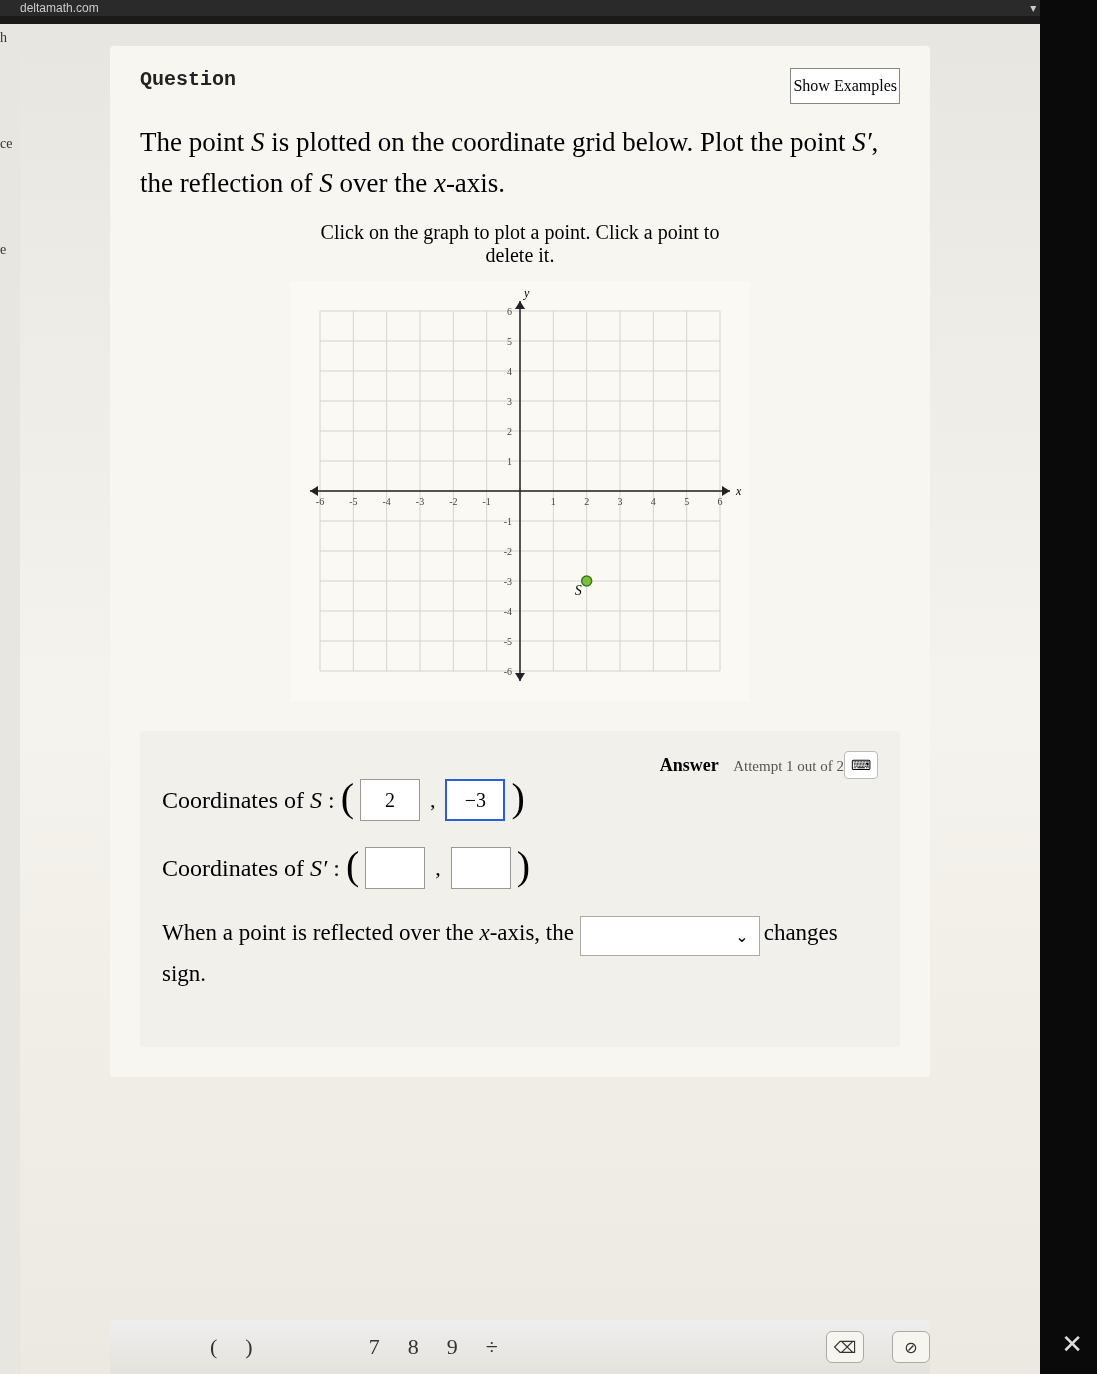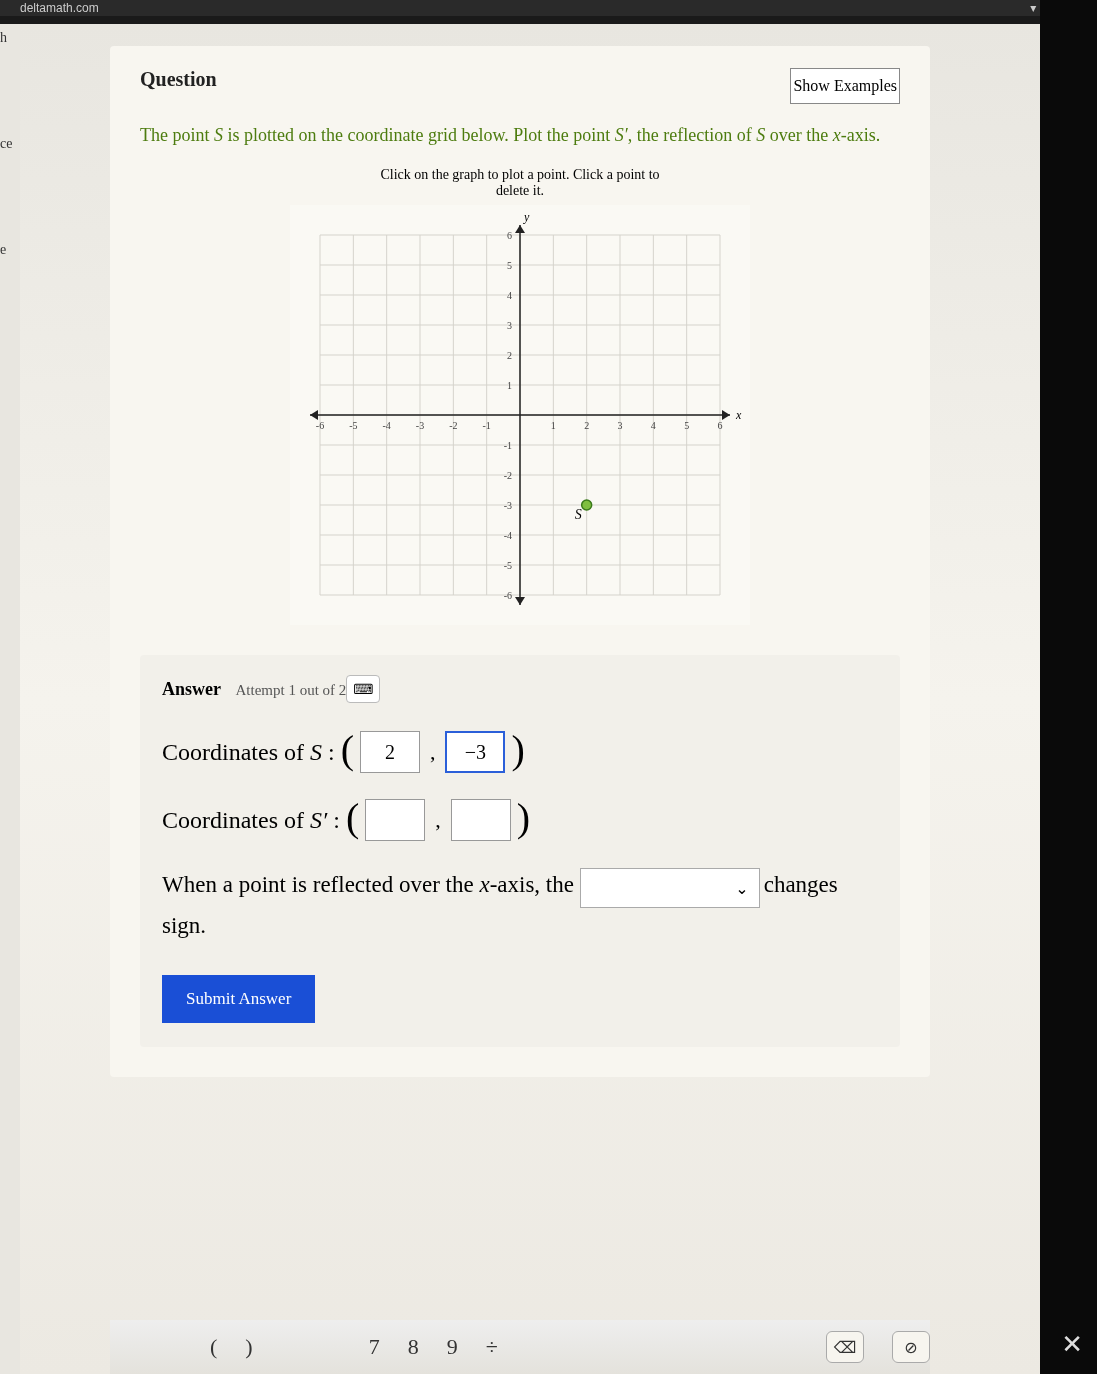--- a/index.html
+++ b/index.html
@@ -45,41 +45,41 @@
   .main-card {
     position: absolute;
     left: 110px;
     top: 46px;
     width: 820px;
     background: #f8f6f0;
     padding: 22px 30px 30px 30px;
     border-radius: 4px;
   }
   .q-header { display: flex; justify-content: space-between; align-items: flex-start; margin-bottom: 18px;}
-  .q-title { font-weight: bold; font-size: 20px; color: #222;}
+  .q-title { font-weight: bold; font-size: 20px; color: #222; font-family: Liberation Mono, monospace;}
   .show-examples {
     border: 1px solid #888;
     background: #fff;
     padding: 8px 2px;
     font-size: 16px;
     font-family: inherit;
     cursor: pointer;
   }
-  .prompt { font-size: 18px; line-height: 1.5; color: #4d7c0f; font-family: Georgia, serif; margin-bottom: 18px;}
+  .prompt { font-size: 27px; line-height: 1.5; color: #000000; font-family: Georgia, serif; margin-bottom: 18px;}
   .prompt .math { font-style: italic; }
-  .graph-instr { text-align: center; font-size: 14px; margin-bottom: 6px; }
+  .graph-instr { text-align: center; font-size: 20px; margin-bottom: 14px; }
   .graph-wrap { display: flex; justify-content: center; margin-bottom: 30px;}
   svg.grid { background: #faf9f4; }
   .answer-block {
     background: #f2f0ea;
     padding: 20px 22px 24px 22px;
     border-radius: 4px;
     margin-top: 10px;
   }
-  .answer-head { display: flex; justify-content: flex-start; align-items: center; margin-bottom: 28px;}
+  .answer-head { display: flex; justify-content: flex-end; align-items: center; }
   .answer-head .lbl { font-size: 18px;}
   .answer-head .lbl b { font-weight: bold; }
   .answer-head .attempt { font-size: 15px; color: #555; margin-left: 10px;}
   .kb-btn {
     width: 34px; height: 28px; border:1px solid #bbb; border-radius:4px;
     background:#fff; display:flex; align-items:center; justify-content:center;
     font-size:14px; cursor:pointer;
   }
   .coord-row { font-size: 24px; margin-bottom: 26px; display:flex; align-items:center; gap:6px;}
   .coord-row .math { font-style: italic; }
@@ -280,21 +280,20 @@
       <span class="sentence">
         <span>When a point is reflected over the </span><span class="math">x</span><span>-axis, the </span>
       </span>
       <span class="dropdown">
         <span></span>
         <span>⌄</span>
       </span>
       <span class="sentence"> changes sign.</span>
     </div>
 
-    <button class="submit-btn">Submit Answer</button>
   </div>
 </div>
 
 <div class="keypad">
   <span class="k">(</span>
   <span class="k">)</span>
   <span style="width:60px"></span>
   <span class="k">7</span>
   <span class="k">8</span>
   <span class="k">9</span>

